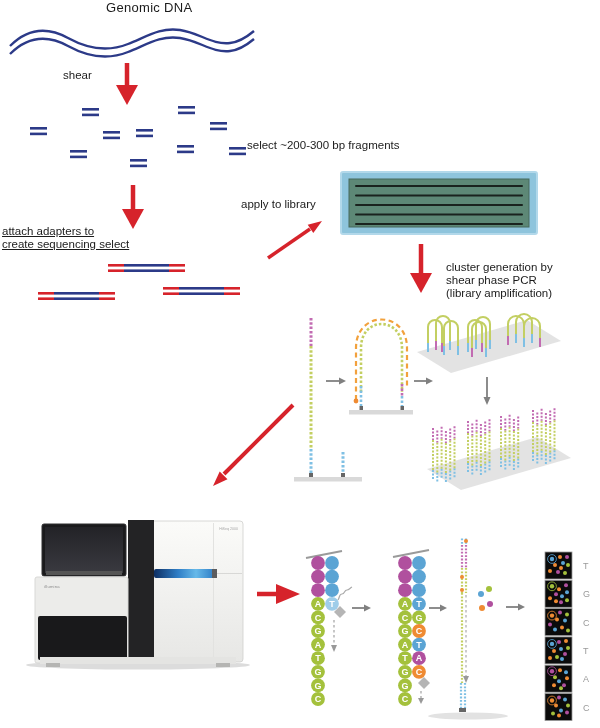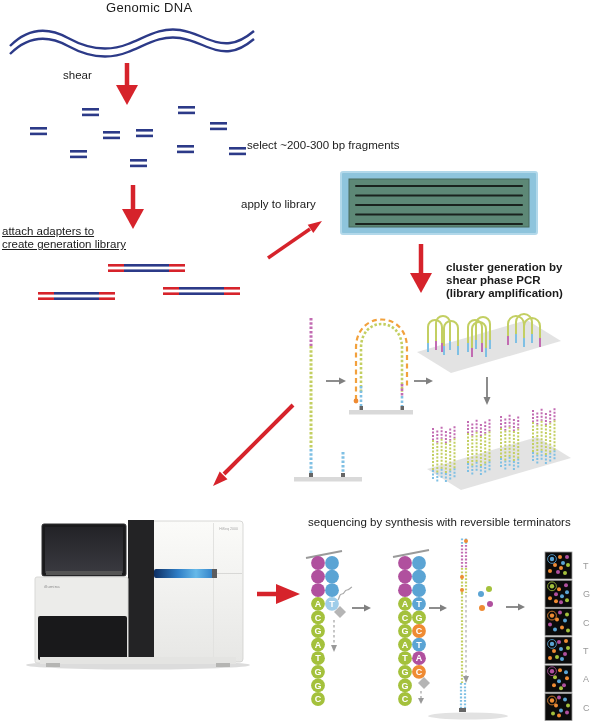--- a/index.html
+++ b/index.html
@@ -11,24 +11,23 @@
   svg text{font-family:"Liberation Sans", sans-serif;}
 </style>
 </head>
 <body>
 
 <div id="canvas">
 
   <div class="label title" style="left:106px;top:1px;">Genomic DNA</div>
   <div class="label" style="left:63px;top:69px;">shear</div>
   <div class="label" style="left:247px;top:111px;margin-top:28px;">select ~200-300 bp fragments</div>
-  <div class="label" style="left:2px;top:225px;text-decoration:underline;"><span>attach adapters to</span><br><span>create generation library</span></div>
+  <div class="label" style="left:2px;top:225px;text-decoration:underline;"><span>attach adapters to</span><br><span>create sequencing select</span></div>
   <div class="label" style="left:241px;top:198px;">apply to library</div>
-  <div class="label" style="left:446px;top:261px;font-weight:bold;"><span>cluster generation by</span><br><span>shear phase PCR</span><br><span>(library amplification)</span></div>
-  <div class="label" style="left:308px;top:516px;">sequencing by synthesis with reversible terminators</div>
+  <div class="label" style="left:446px;top:261px;"><span>cluster generation by</span><br><span>shear phase PCR</span><br><span>(library amplification)</span></div>
 
   <svg id="stage" width="600" height="728" viewBox="0 0 600 728">
     <defs>
       <linearGradient id="bodyGrad" x1="0" y1="0" x2="0" y2="1">
         <stop offset="0" stop-color="#fbfbf9"></stop>
           <stop offset="1" stop-color="#e7e7e5"></stop>
       </linearGradient>
       <linearGradient id="screenGrad" x1="0" y1="0" x2="0" y2="1">
         <stop offset="0" stop-color="#232327"></stop>
           <stop offset="1" stop-color="#3a3a40"></stop>

